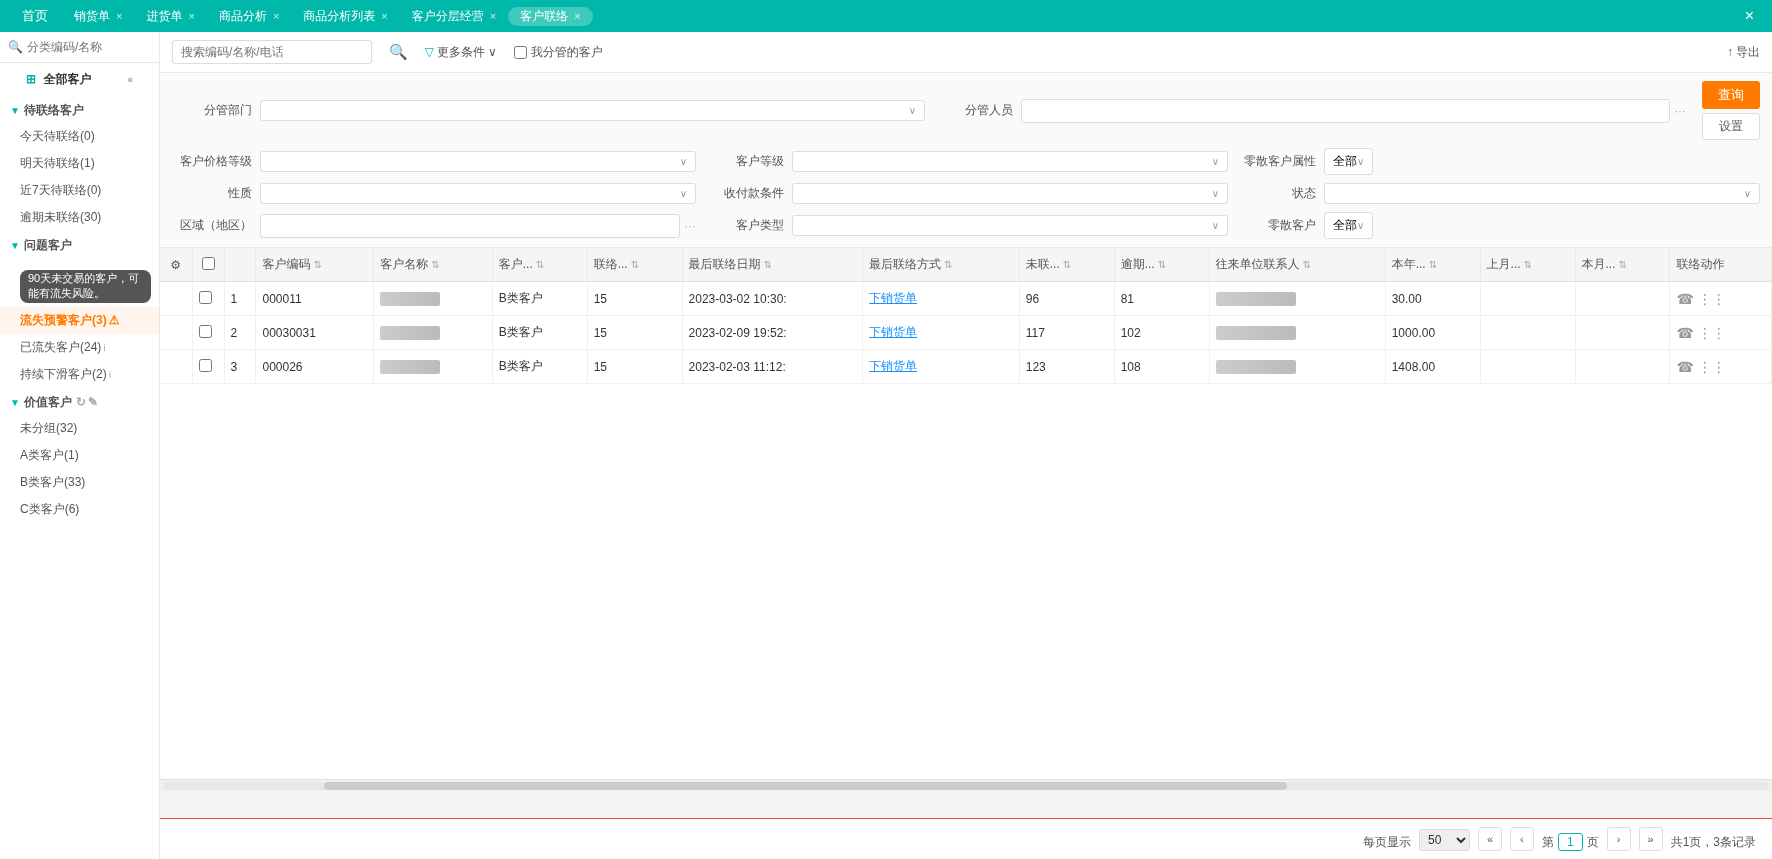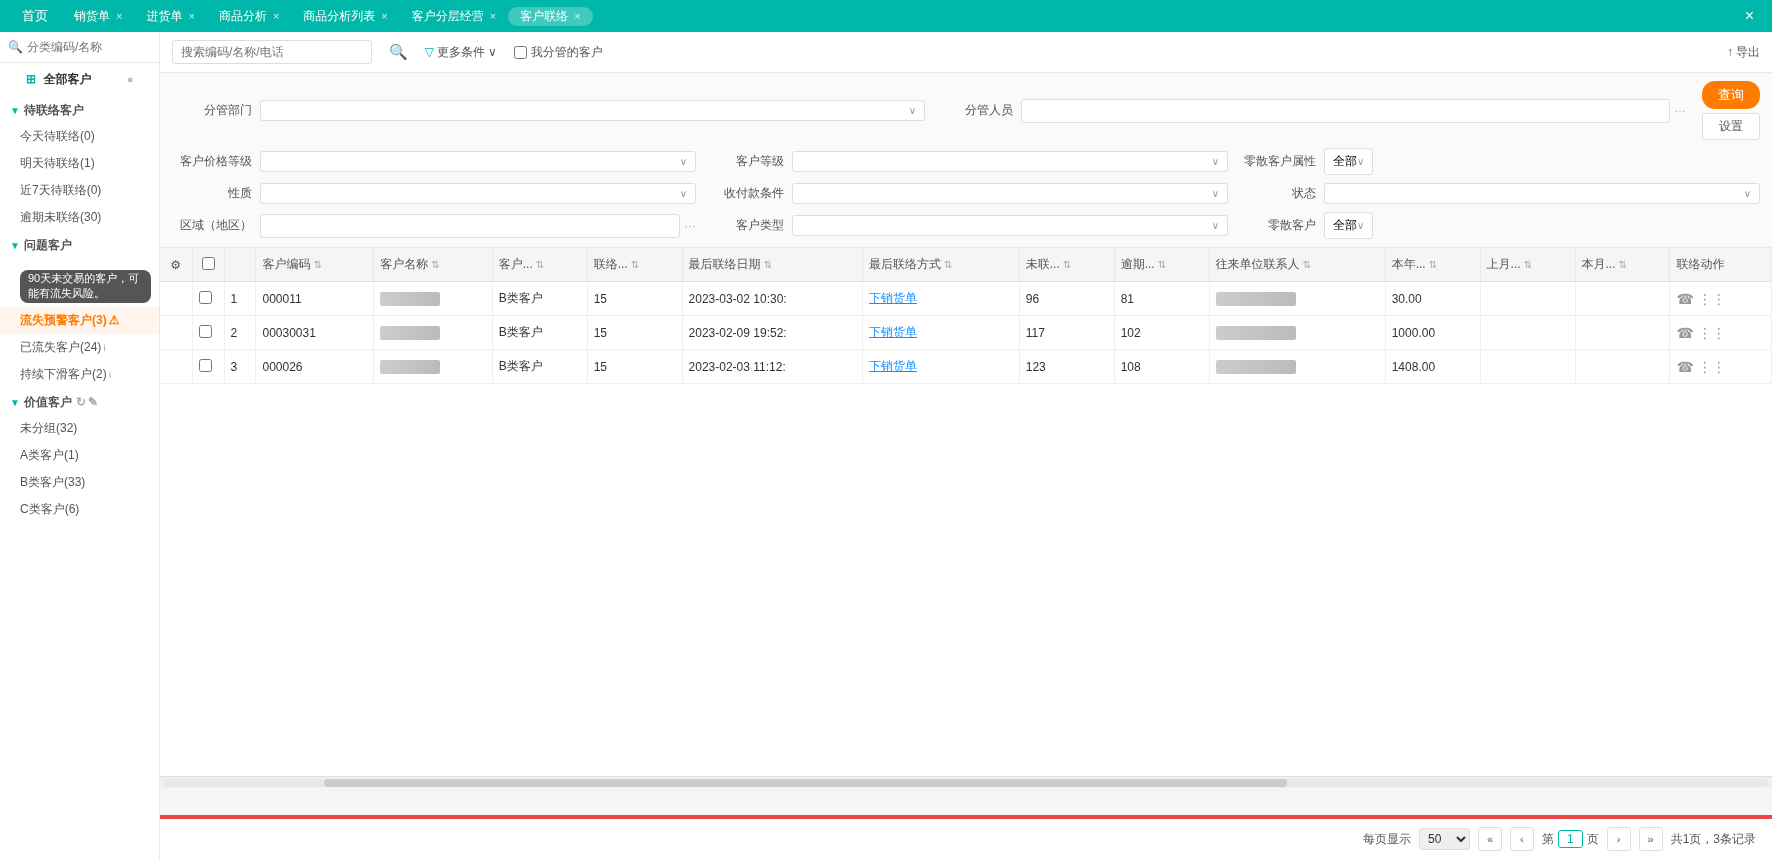--- a/index.html
+++ b/index.html
@@ -231,21 +231,21 @@
     .action-btns {
       display: flex;
       flex-direction: column;
       gap: 4px;
       margin-left: 8px;
     }
     .btn-query {
       background: #ff7b00;
       color: white;
       border: none;
-      border-radius: 13px;
+      border-radius: 3px;
       padding: 5px 16px;
       cursor: pointer;
       font-size: 13px;
     }
     .btn-settings {
       background: white;
       color: #555;
       border: 1px solid #ddd;
       border-radius: 3px;
       padding: 4px 14px;
@@ -297,24 +297,24 @@
       display: inline-block;
       min-width: 60px;
       height: 14px;
     }
     .action-icons { display: flex; gap: 4px; align-items: center; }
     .action-icon { color: #999; cursor: pointer; font-size: 14px; }
 
     
     .pagination-bar {
       background: white;
-      border-top: 4px solid #ef4444;
+      border-top: 1px solid #ef4444;
       padding: 8px 16px;
       display: flex;
-      align-items: center;
+      align-items: flex-end;
       justify-content: flex-end;
       gap: 8px;
       margin-top: 27px;
     }
     .pagination-label { color: #555; }
     .pagination-select {
       border: 1px solid #ddd;
       border-radius: 3px;
       padding: 2px 4px;
       color: #333;

